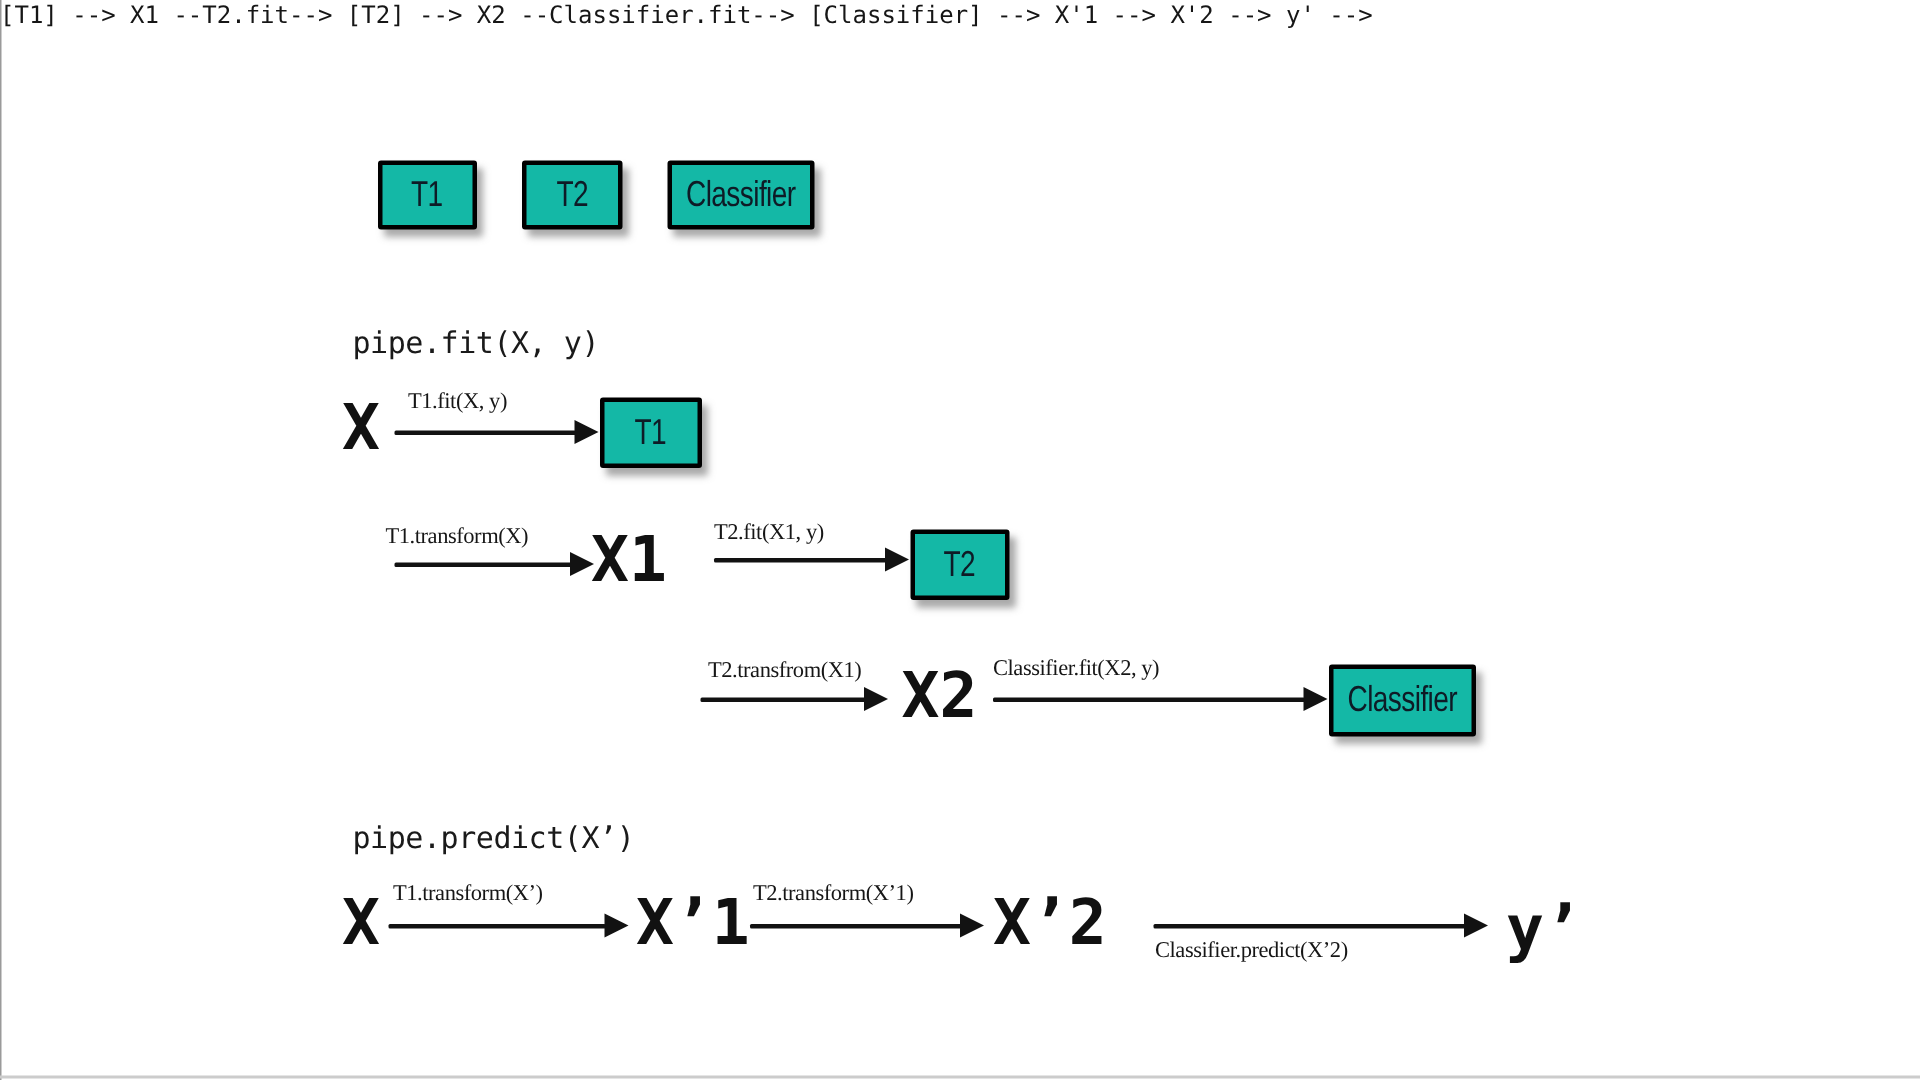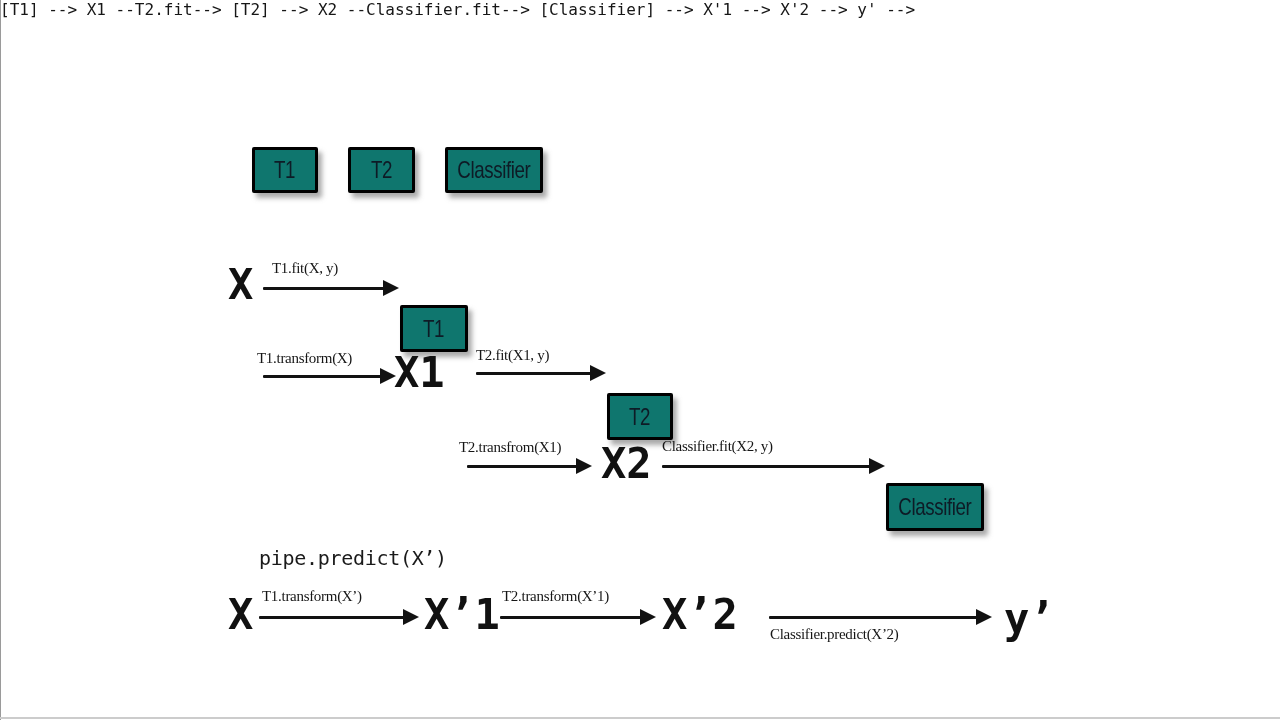--- a/index.html
+++ b/index.html
@@ -27,28 +27,27 @@
   }
   .bigvar {
     font-family: "DejaVu Sans Mono", monospace;
     font-size: 42px;
     font-weight: bold;
     color: #111111;
     line-height: 1;
   }
   .node-box {
     position: absolute;
-    background: #0f766e;
+    background: #14b8a6;
     border: 3px solid #000000;
     border-radius: 2px;
     box-shadow: 4px 5px 5px rgba(100,100,100,0.55);
     display: flex;
     align-items: center;
     justify-content: center;
-    margin-top: 40px;
   }
   .node-label {
     font-family: "Liberation Sans", sans-serif;
     font-size: 24px;
     font-weight: 500;
     color: #0e1b26;
     transform: scaleX(0.78);
     white-space: nowrap;
     letter-spacing: -0.5px;
   }
@@ -93,20 +92,21 @@
     <span class="node-label">T1</span>
   </div>
   <div class="node-box" style="left:348px; top:107px; width:67px; height:46px;">
     <span class="node-label">T2</span>
   </div>
   <div class="node-box" style="left:445px; top:107px; width:98px; height:46px;">
     <span class="node-label">Classifier</span>
   </div>
 
   
+  <div class="abs code" style="left:235px; top:216px;">pipe.fit(X, y)</div>
 
    [T1] --&gt;
   <div class="abs bigvar" style="left:228px; top:264px;">X</div>
   <div class="abs arrow-label" style="left:272px; top:260px;">T1.fit(X, y)</div>
   <div class="arrow" style="left:263px; top:287px; width:121px;">
     <div class="arrow-line"></div>
     <div class="arrow-head"></div>
   </div>
   <div class="node-box" style="left:400px; top:265px; width:68px; height:47px;">
     <span class="node-label">T1</span>
@@ -122,37 +122,37 @@
   <div class="abs arrow-label" style="left:476px; top:347px;">T2.fit(X1, y)</div>
   <div class="arrow" style="left:476px; top:372px; width:115px;">
     <div class="arrow-line"></div>
     <div class="arrow-head"></div>
   </div>
   <div class="node-box" style="left:607px; top:353px; width:66px; height:47px;">
     <span class="node-label">T2</span>
   </div>
 
    X2 --Classifier.fit--&gt; [Classifier] --&gt;
-  <div class="abs arrow-label" style="left:459px; top:439px;">T2.transfrom(X1)</div>
+  <div class="abs arrow-label" style="left:472px; top:439px;">T2.transfrom(X1)</div>
   <div class="arrow" style="left:467px; top:465px; width:110px;">
     <div class="arrow-line"></div>
     <div class="arrow-head"></div>
   </div>
   <div class="abs bigvar" style="left:601px; top:443px;">X2</div>
   <div class="abs arrow-label" style="left:662px; top:438px;">Classifier.fit(X2, y)</div>
   <div class="arrow" style="left:662px; top:465px; width:208px;">
     <div class="arrow-line"></div>
     <div class="arrow-head"></div>
   </div>
   <div class="node-box" style="left:886px; top:443px; width:98px; height:48px;">
     <span class="node-label">Classifier</span>
   </div>
 
   
-  <div class="abs code" style="left:235px; top:546px;margin-left:24px;">pipe.predict(X’)</div>
+  <div class="abs code" style="left:235px; top:546px;">pipe.predict(X’)</div>
 
    X'1 --&gt; X'2 --&gt; y' --&gt;
   <div class="abs bigvar" style="left:228px; top:594px;">X</div>
   <div class="abs arrow-label" style="left:262px; top:588px;">T1.transform(X’)</div>
   <div class="arrow" style="left:259px; top:616px; width:145px;">
     <div class="arrow-line"></div>
     <div class="arrow-head"></div>
   </div>
   <div class="abs bigvar" style="left:424px; top:594px;">X’1</div>
   <div class="abs arrow-label" style="left:502px; top:588px;">T2.transform(X’1)</div>

